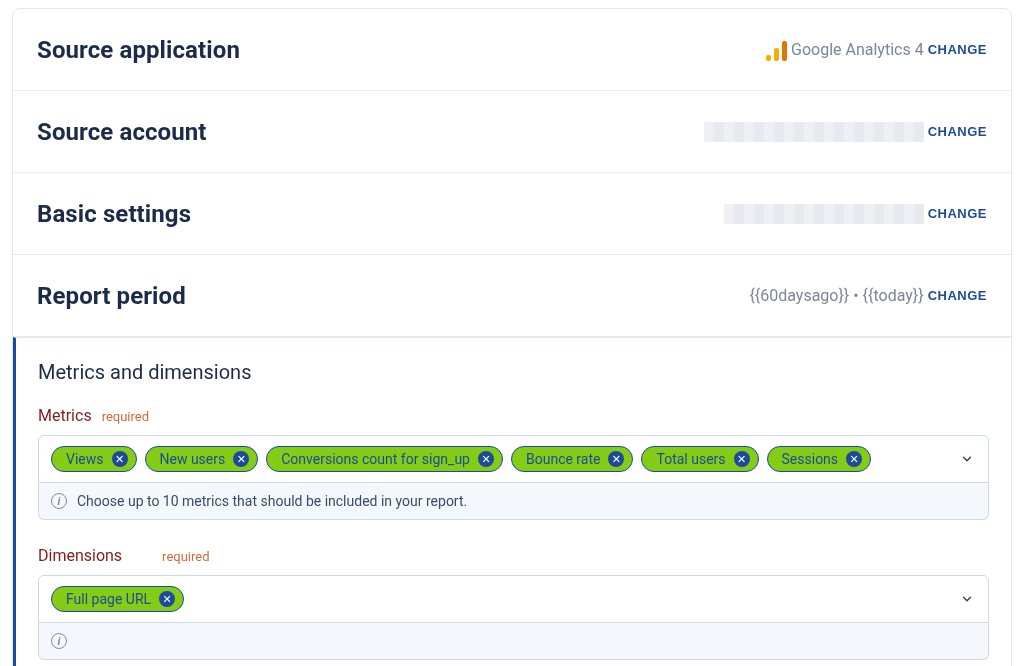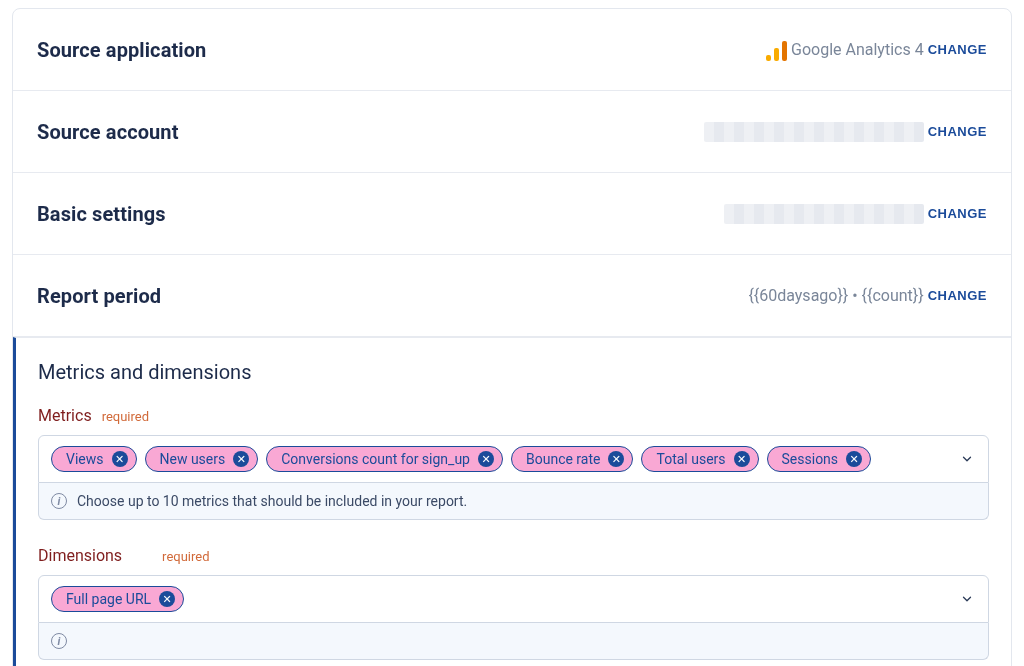--- a/index.html
+++ b/index.html
@@ -15,21 +15,21 @@
   .row {
     display: flex;
     align-items: center;
     justify-content: space-between;
     padding: 22px 24px;
     border-bottom: 1px solid #e7eaf0;
     min-height: 82px;
   }
   .row:last-of-type { border-bottom: none; }
   .row h2 {
-    font-size: 20px;
+    font-size: 24px;
     font-weight: 700;
     color: #1d2b4a;
     letter-spacing: .1px;
   }
   .row .right {
     display: flex;
     align-items: center;
     gap: 4px;
   }
   .change {
@@ -83,21 +83,21 @@
     position: absolute; right: 14px; top: 50%; transform: translateY(-50%);
     width: 14px; height: 14px; pointer-events: none;
   }
   .chip {
     display: inline-flex; align-items: center; gap: 8px;
     border: 1.5px solid #1b4b9a;
     border-radius: 999px;
     padding: 4px 8px 4px 14px;
     font-size: 14px;
     color: #1b4b9a;
-    background: #f9a8d4;
+    background: #84cc16;
     cursor: default;
   }
   .chip .x {
     width: 16px; height: 16px; border-radius: 50%; background: #1b4b9a; color: #fff;
     display: inline-flex; align-items: center; justify-content: center;
     font-size: 11px; line-height: 1; cursor: pointer;
   }
   .hintbar {
     border: 1px solid #cfd7e3;
     border-top: none;
@@ -146,21 +146,21 @@
     <h2>Basic settings</h2>
     <div class="right">
       <div class="redact sm"></div>
       <button class="change">CHANGE</button>
     </div>
   </div>
 
   <div class="row">
     <h2>Report period</h2>
     <div class="right">
-      <span class="muted">{{60daysago}} • {{count}}</span>
+      <span class="muted">{{60daysago}} • {{today}}</span>
       <button class="change">CHANGE</button>
     </div>
   </div>
 
   <div class="section">
     <h2>Metrics and dimensions</h2>
 
     <div class="field-label">
       <span class="lbl">Metrics</span>
       <span class="req">required</span>

